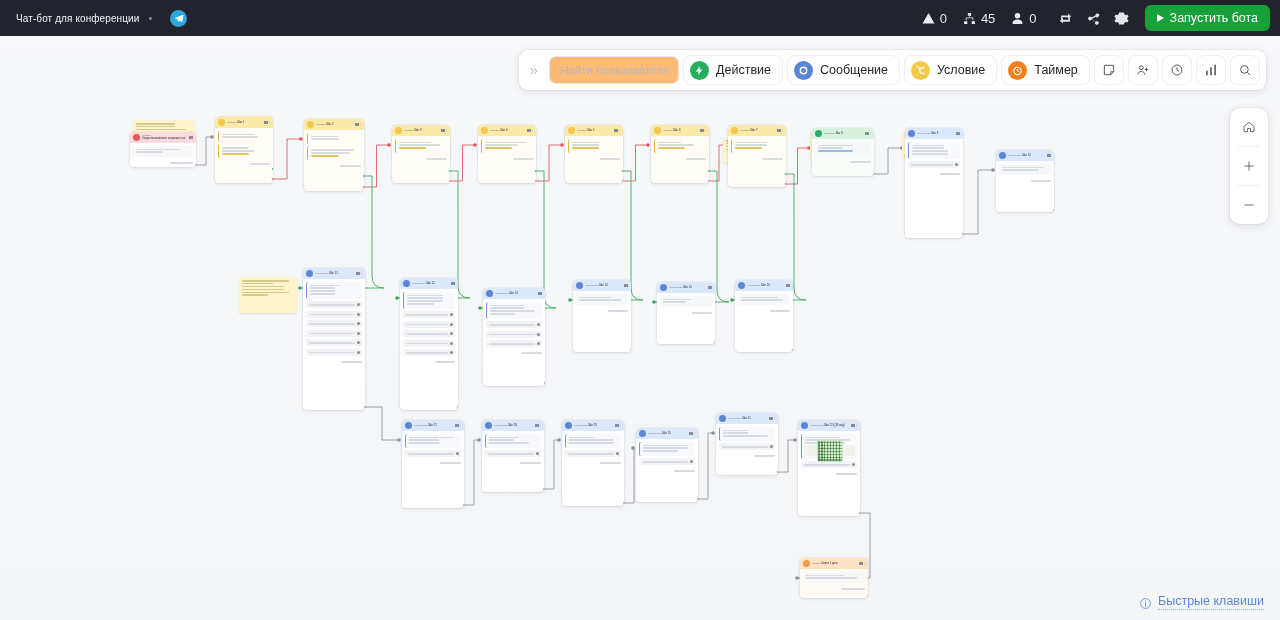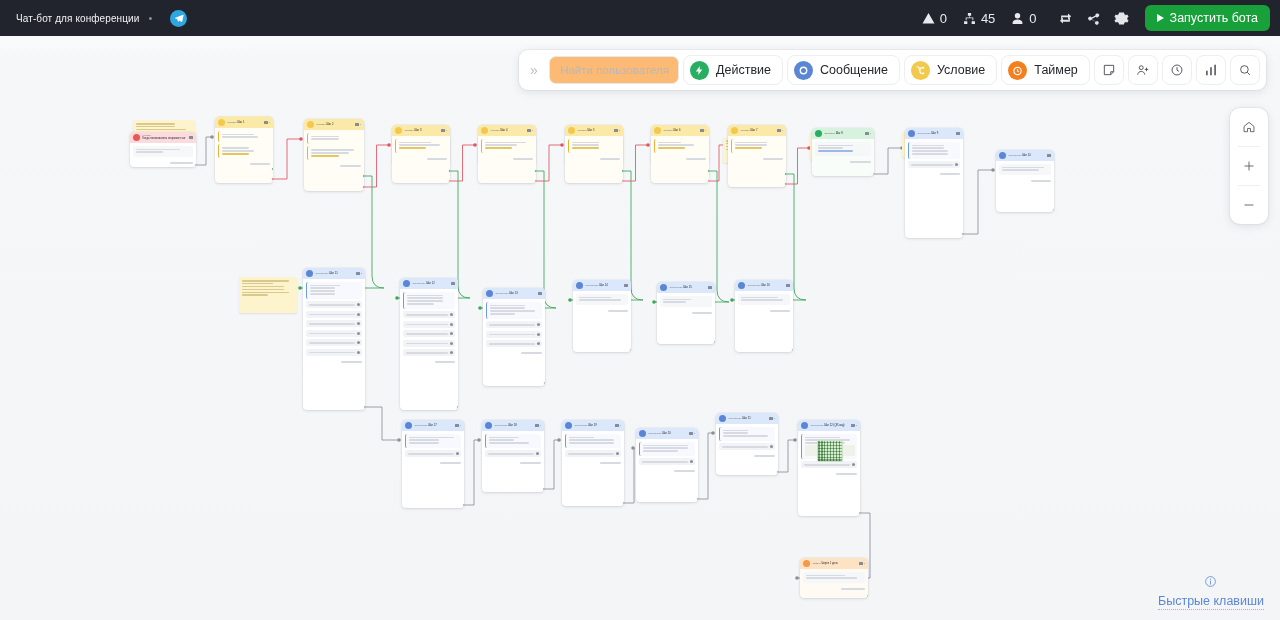--- a/index.html
+++ b/index.html
@@ -84,22 +84,22 @@
     background:#fff;border-radius:10px;padding:5px;z-index:35;
     box-shadow:0 2px 10px rgba(18,23,40,.10),0 0 0 1px rgba(20,30,60,.04);
     display:flex;flex-direction:column;gap:4px;
   }
   .rctl-b{width:28px;height:28px;border-radius:7px;display:flex;align-items:center;justify-content:center;cursor:pointer;background:#fff;}
   .rctl-b svg{width:14px;height:14px;fill:none;stroke:#5b616b;stroke-width:1.6;}
   .rctl-sep{height:1px;background:#edeff2;margin:1px 3px;}
 
   
   .hotkeys{
-    position:absolute;right:16px;bottom:10px;display:flex;align-items:center;gap:6px;
-    color:#5b86d6;font-size:12.5px;cursor:pointer;z-index:35;flex-direction:column;
+    position:absolute;right:16px;bottom:10px;display:flex;align-items:flex-end;gap:6px;
+    color:#5b86d6;font-size:12.5px;cursor:pointer;z-index:35;
   }
   .hotkeys .lbl{border-bottom:1px dotted #9bb4e4;padding-bottom:1px;}
   .hotkeys svg{width:13px;height:13px;fill:none;stroke:#5b86d6;stroke-width:1.5;}
 
   
   .canvas{position:absolute;inset:36px 0 0 0;overflow:hidden;}
   #edges{position:absolute;left:0;top:0;width:1280px;height:584px;pointer-events:none;}
 
   
   .node{

